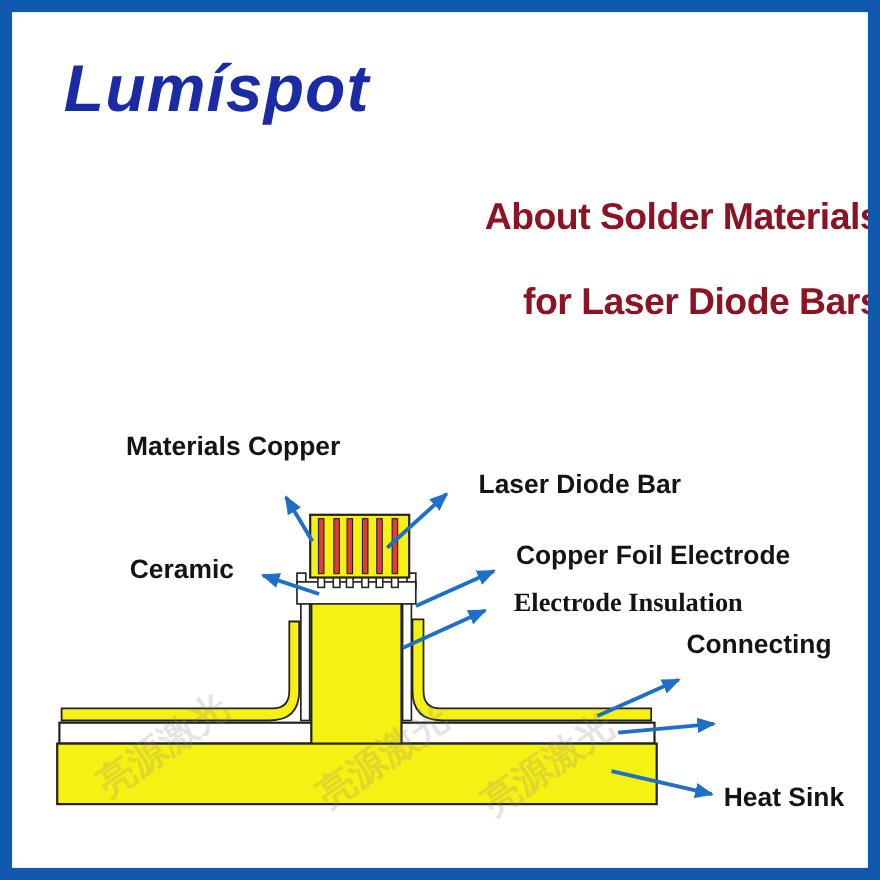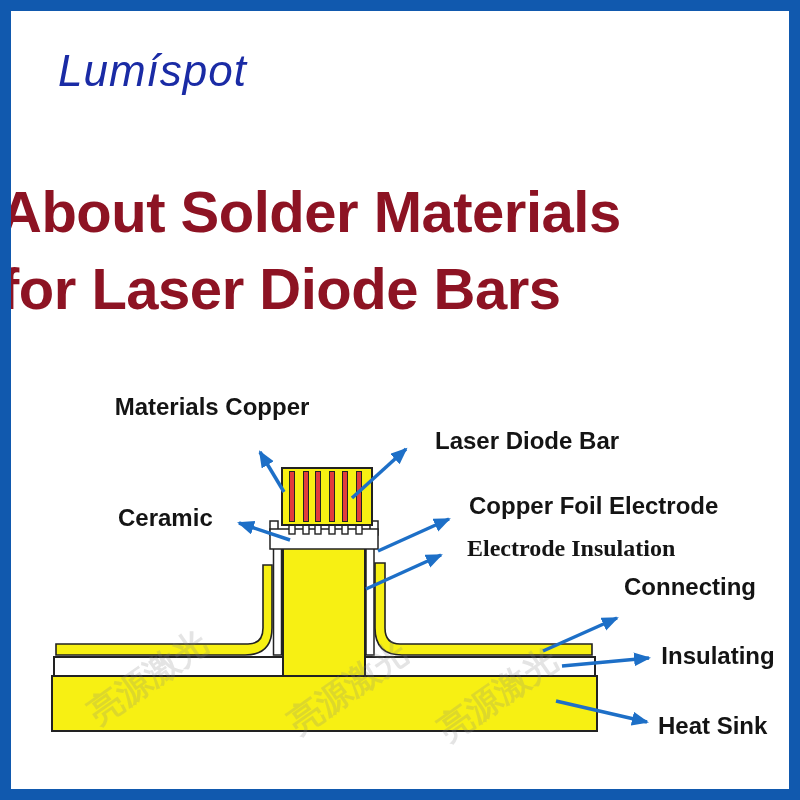--- a/index.html
+++ b/index.html
@@ -1,23 +1,23 @@
 <!DOCTYPE html>
 <html><head>
 <meta charset="utf-8">
 <style>
   html,body{margin:0;padding:0;}
   body{width:800px;height:800px;position:relative;background:#ffffff;
        font-family:"Liberation Sans", sans-serif;overflow:hidden;}
   .frame{position:absolute;left:0;top:0;width:800px;height:800px;
          border:11px solid #1159AE;box-sizing:border-box;pointer-events:none;z-index:50;}
-  .logo{position:absolute;left:58px;top:46px;font-size:44px;font-weight:400;
+  .logo{position:absolute;left:58px;top:46px;font-size:60px;font-weight:700;
         font-style:italic;color:#1A2BA5;letter-spacing:1px;}
-  .title-line{position:absolute;left:0;width:800px;text-align:left;
-        font-size:58px;font-weight:800;color:#8D1323;letter-spacing:-0.5px;white-space:nowrap;}
+  .title-line{position:absolute;left:0;width:800px;text-align:right;
+        font-size:34px;font-weight:800;color:#8D1323;letter-spacing:-0.5px;white-space:nowrap;}
   #title1{top:178px;}
   #title2{top:255px;}
   .lbl{position:absolute;font-size:24px;font-weight:700;color:#141414;
        line-height:1.25;white-space:nowrap;}
   .lbl.center{text-align:center;}
   #lbl-tungsten{left:100px;top:392px;width:224px;}
   #lbl-ceramic{left:118px;top:503px;}
   #lbl-laser{left:435px;top:426px;}
   #lbl-copper{left:469px;top:491px;}
   #lbl-einsul{left:467px;top:533px;font-family:Liberation Serif, serif;}
@@ -102,17 +102,16 @@
   <div>Materials Copper</div>
 </div>
 <div class="lbl" id="lbl-ceramic">Ceramic</div>
 <div class="lbl" id="lbl-laser">Laser Diode Bar</div>
 <div class="lbl" id="lbl-copper">Copper Foil Electrode</div>
 <div class="lbl" id="lbl-einsul">Electrode Insulation</div>
 <div class="lbl center" id="lbl-connect">
   <div>Connecting</div>
 </div>
 <div class="lbl center" id="lbl-iplate">
-  <div>Insulating</div>
 </div>
 <div class="lbl" id="lbl-heatsink">Heat Sink</div>
 
 <div class="frame"></div>
 
 </body></html>

